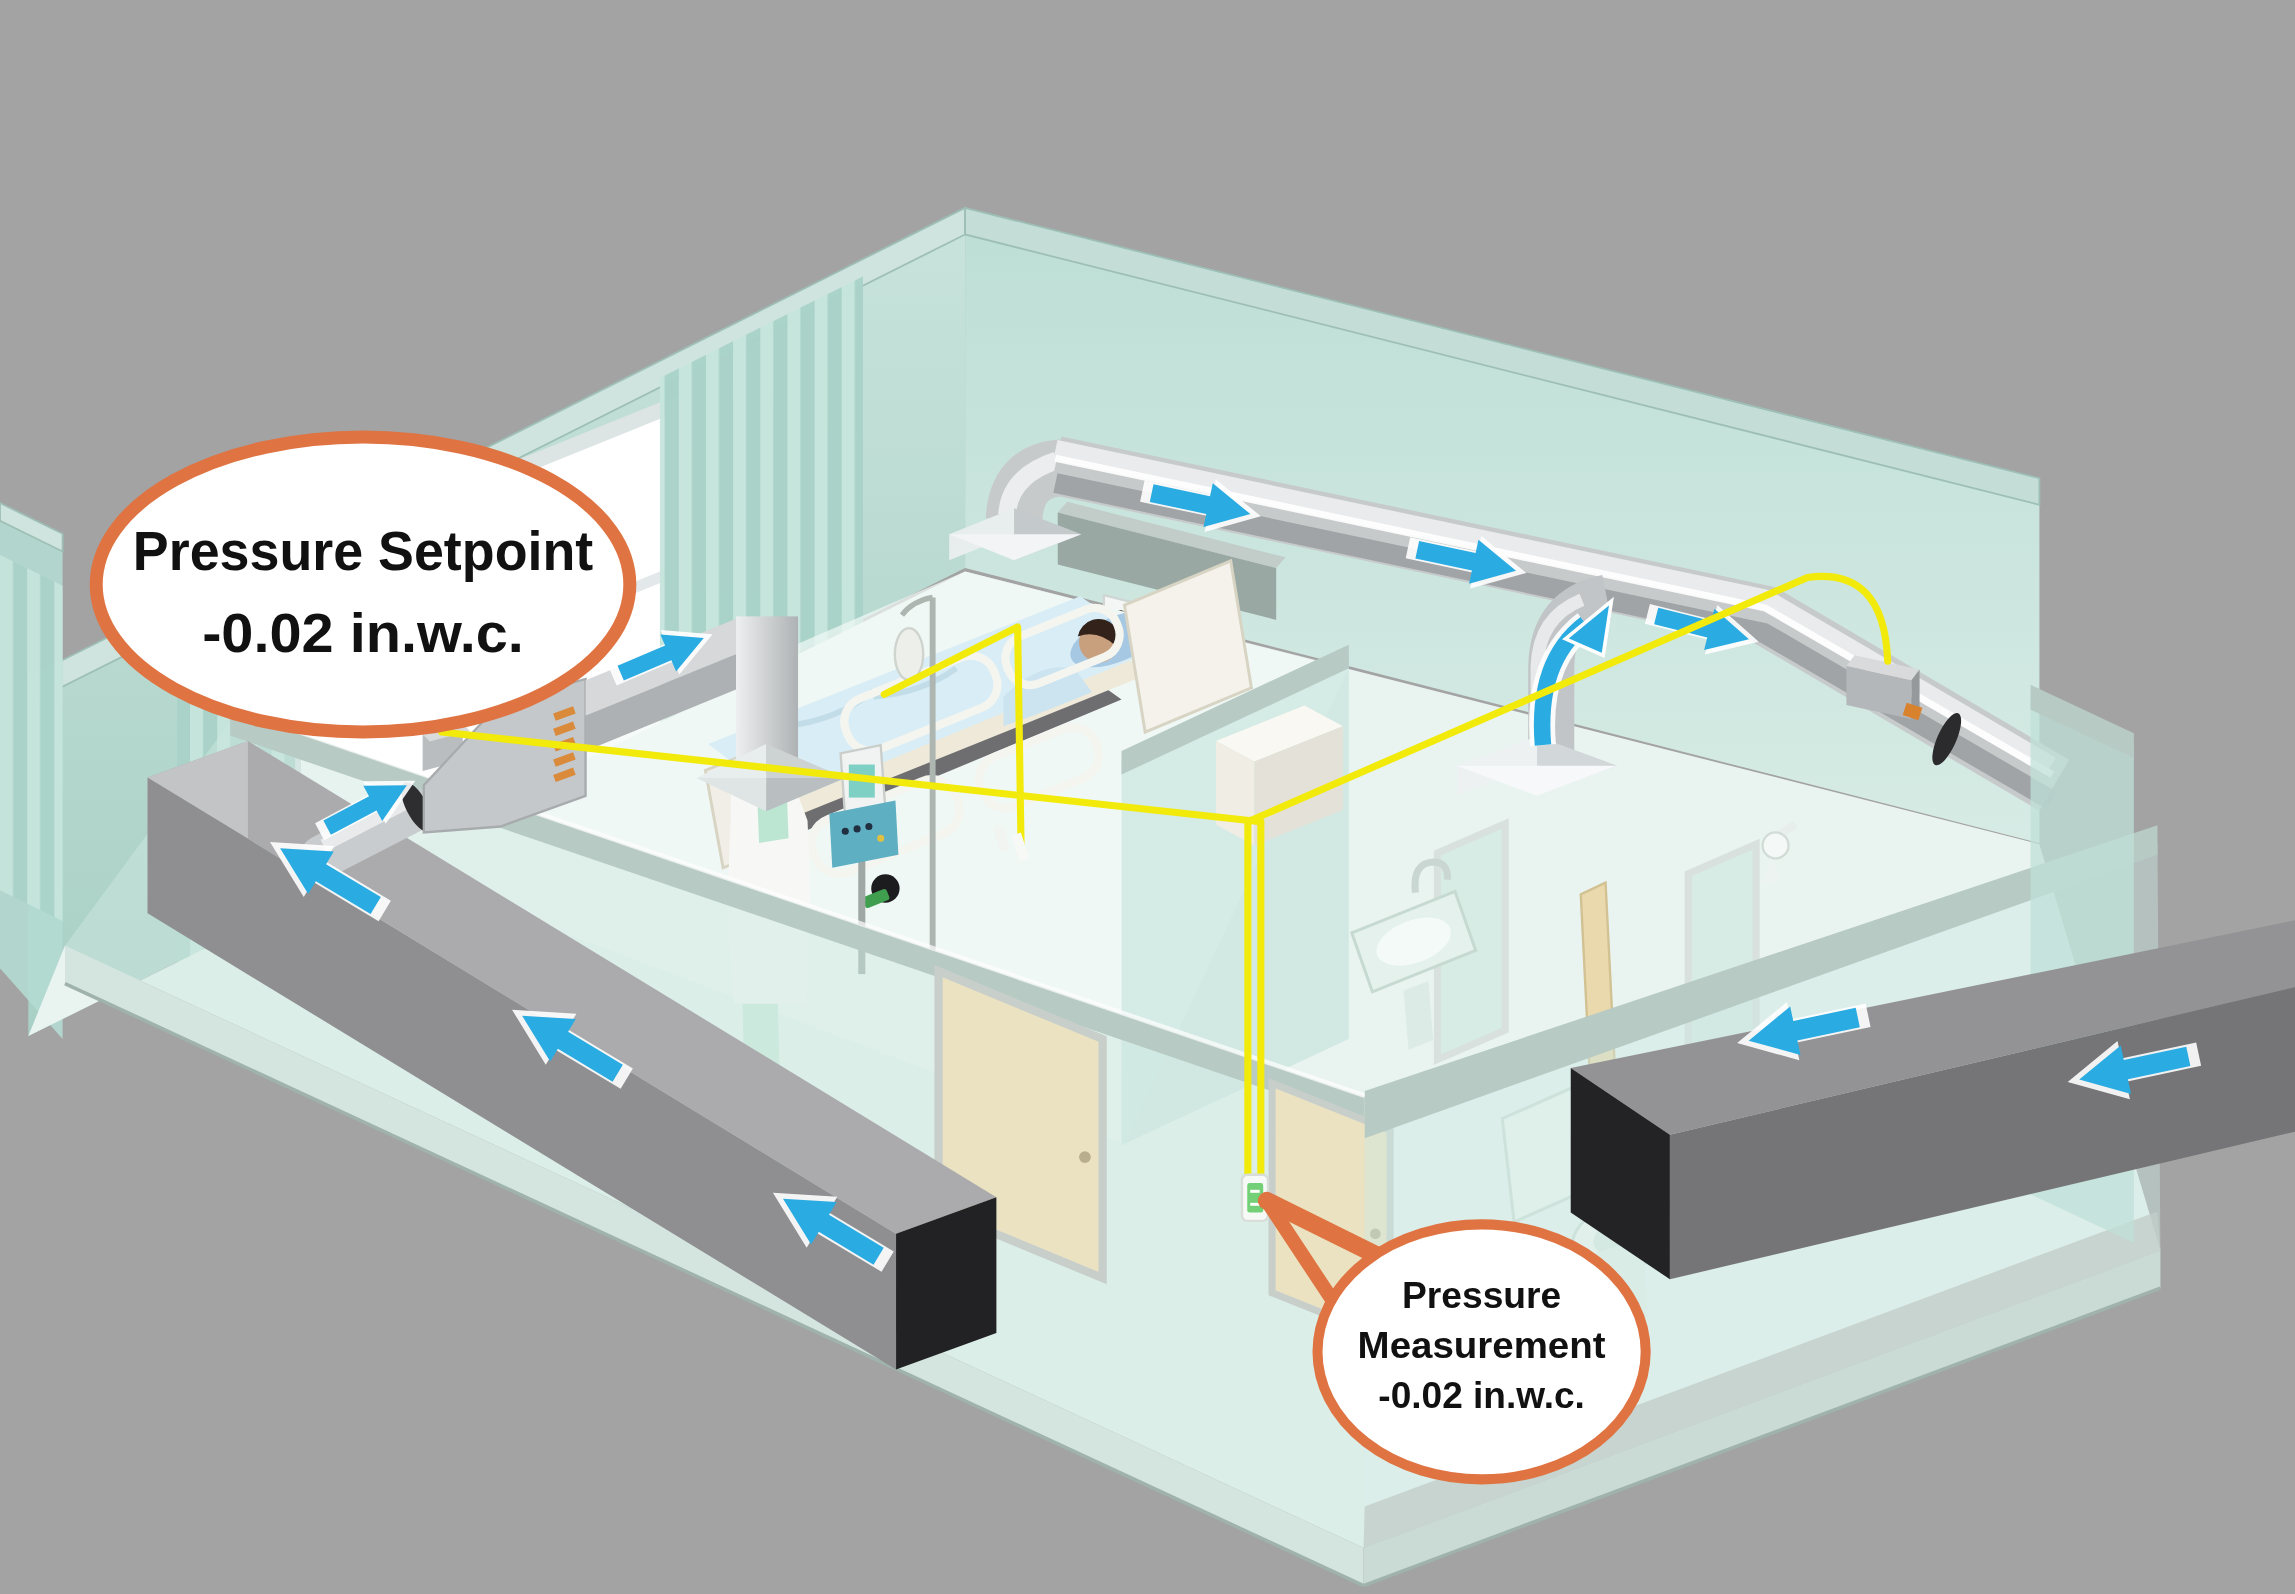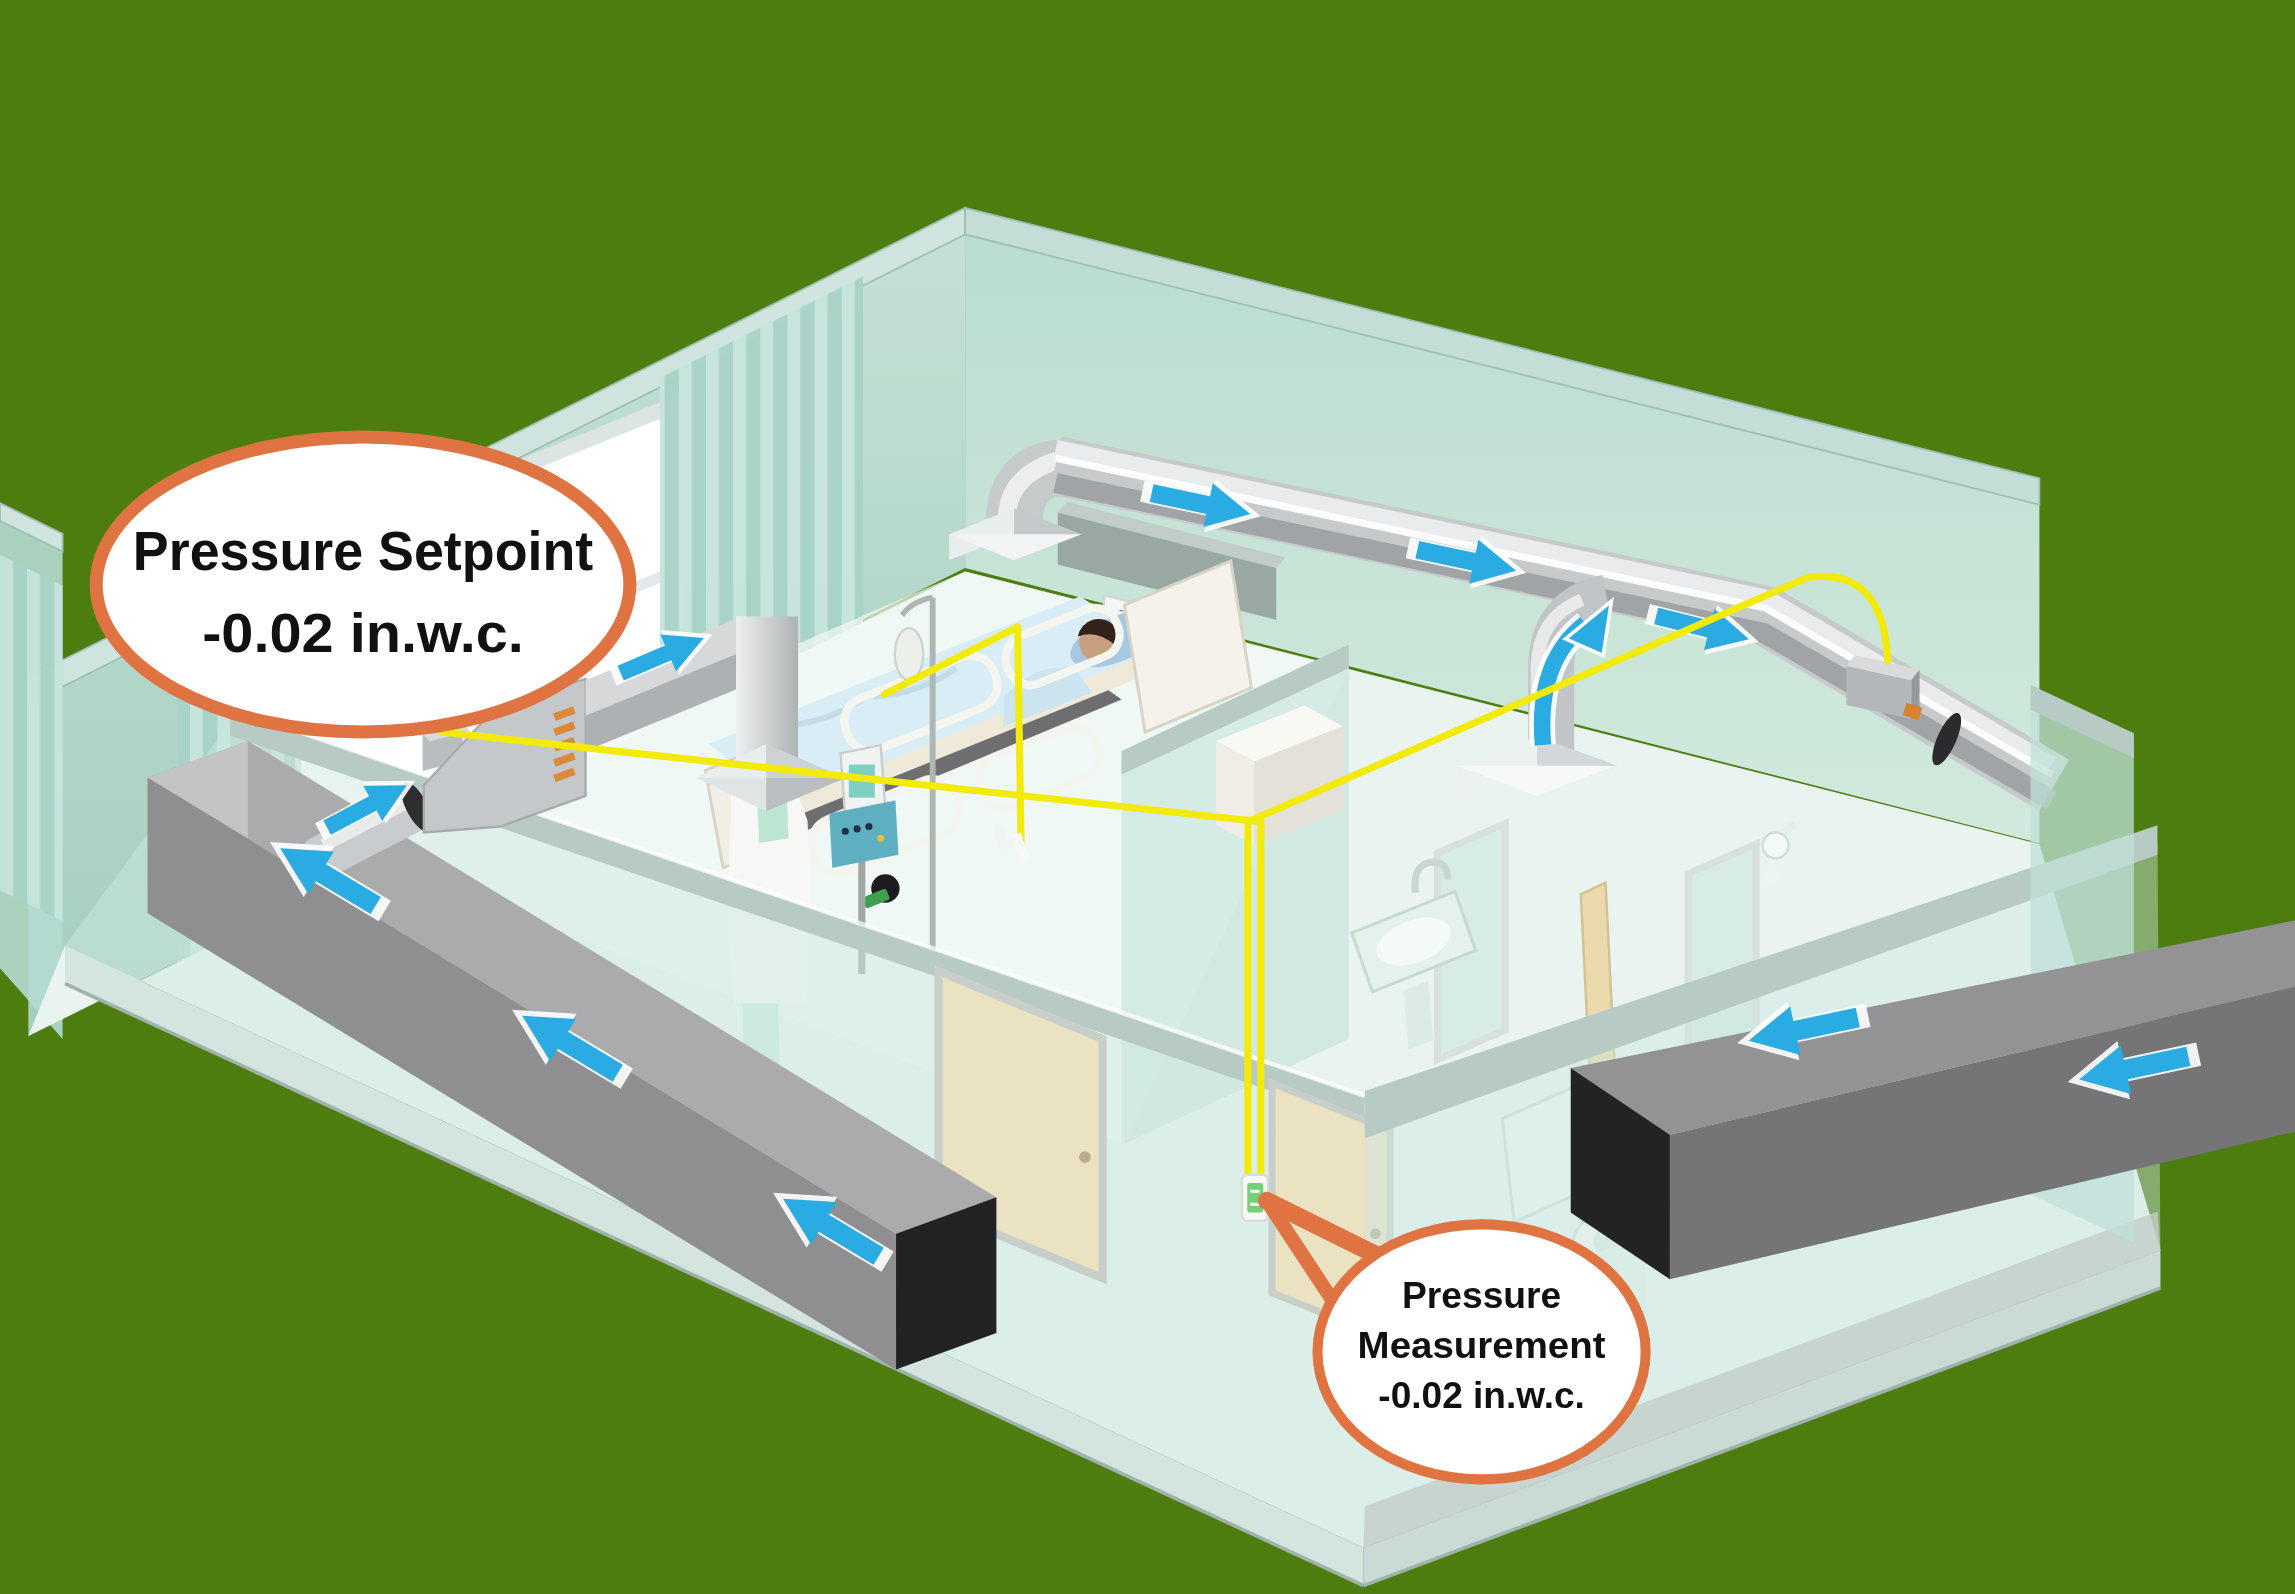--- a/index.html
+++ b/index.html
@@ -1,17 +1,17 @@
 <!DOCTYPE html>
 <html style="font-size:9.4px"><head>
 <meta charset="utf-8">
 <style>
   html,body{margin:0;padding:0;background:#ffffff;}
   body{font-family:"Liberation Sans",sans-serif;}
-  .stage{width:100vw;height:100vh;display:flex;align-items:center;justify-content:center;background:#4d7c0f;}
+  .stage{width:100vw;height:100vh;display:flex;align-items:center;justify-content:center;background:#a3a3a3;}
   svg{width:100%;height:100%;}
   .callout-text{font-family:"Liberation Sans",sans-serif;font-weight:bold;fill:#111;text-anchor:middle;}
 </style>
 </head>
 <body>
 
 <div class="stage">
 <svg viewBox="0 0 3888 2700" preserveAspectRatio="xMidYMid meet">
   <defs>
     <pattern id="curt" width="46" height="60" patternUnits="userSpaceOnUse">

